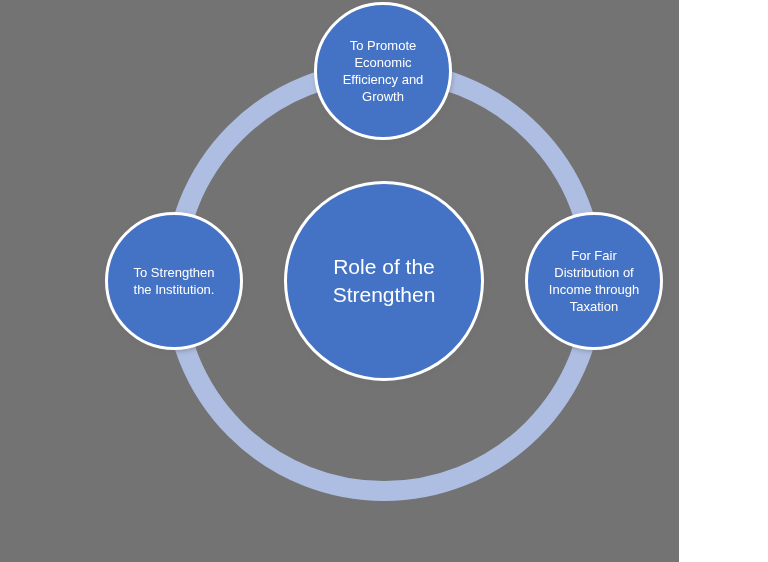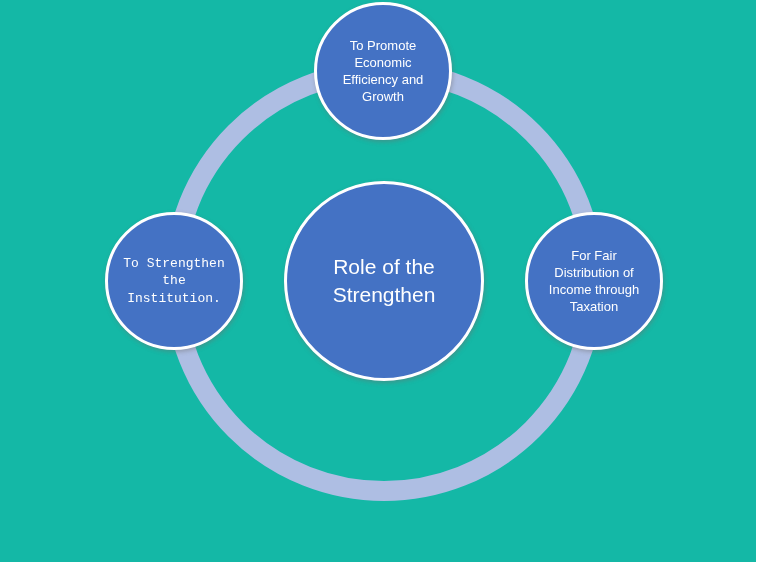--- a/index.html
+++ b/index.html
@@ -2,23 +2,23 @@
 <html><head>
 <meta charset="utf-8">
 <style>
   html, body {
     margin: 0;
     padding: 0;
     background: #ffffff;
   }
   .canvas {
     position: relative;
-    width: 756px;
+    width: 679px;
     height: 562px;
-    background: #14b8a6;
+    background: #737373;
     overflow: hidden;
     font-family: "Liberation Sans", sans-serif;
   }
   .ring {
     position: absolute;
     left: 164px;
     top: 61px;
     width: 400px;
     height: 400px;
     border: 20px solid #AEBEE3;
@@ -48,21 +48,21 @@
     left: 284px;
     top: 181px;
     width: 194px;
     height: 194px;
     font-size: 21px;
     line-height: 1.35;
   }
   .pos-top    { left: 314px; top: 2px; }
   .pos-right  { left: 525px; top: 212px; }
   .pos-bottom { left: 314px; top: 422px; }
-  .pos-left   { left: 105px; top: 212px; font-family: Liberation Mono, monospace; }
+  .pos-left   { left: 105px; top: 212px; }
   .node-label {
     white-space: pre-line;
     display: block;
     padding: 4px;
   }
 </style>
 </head>
 <body>
 
 <div class="canvas">

